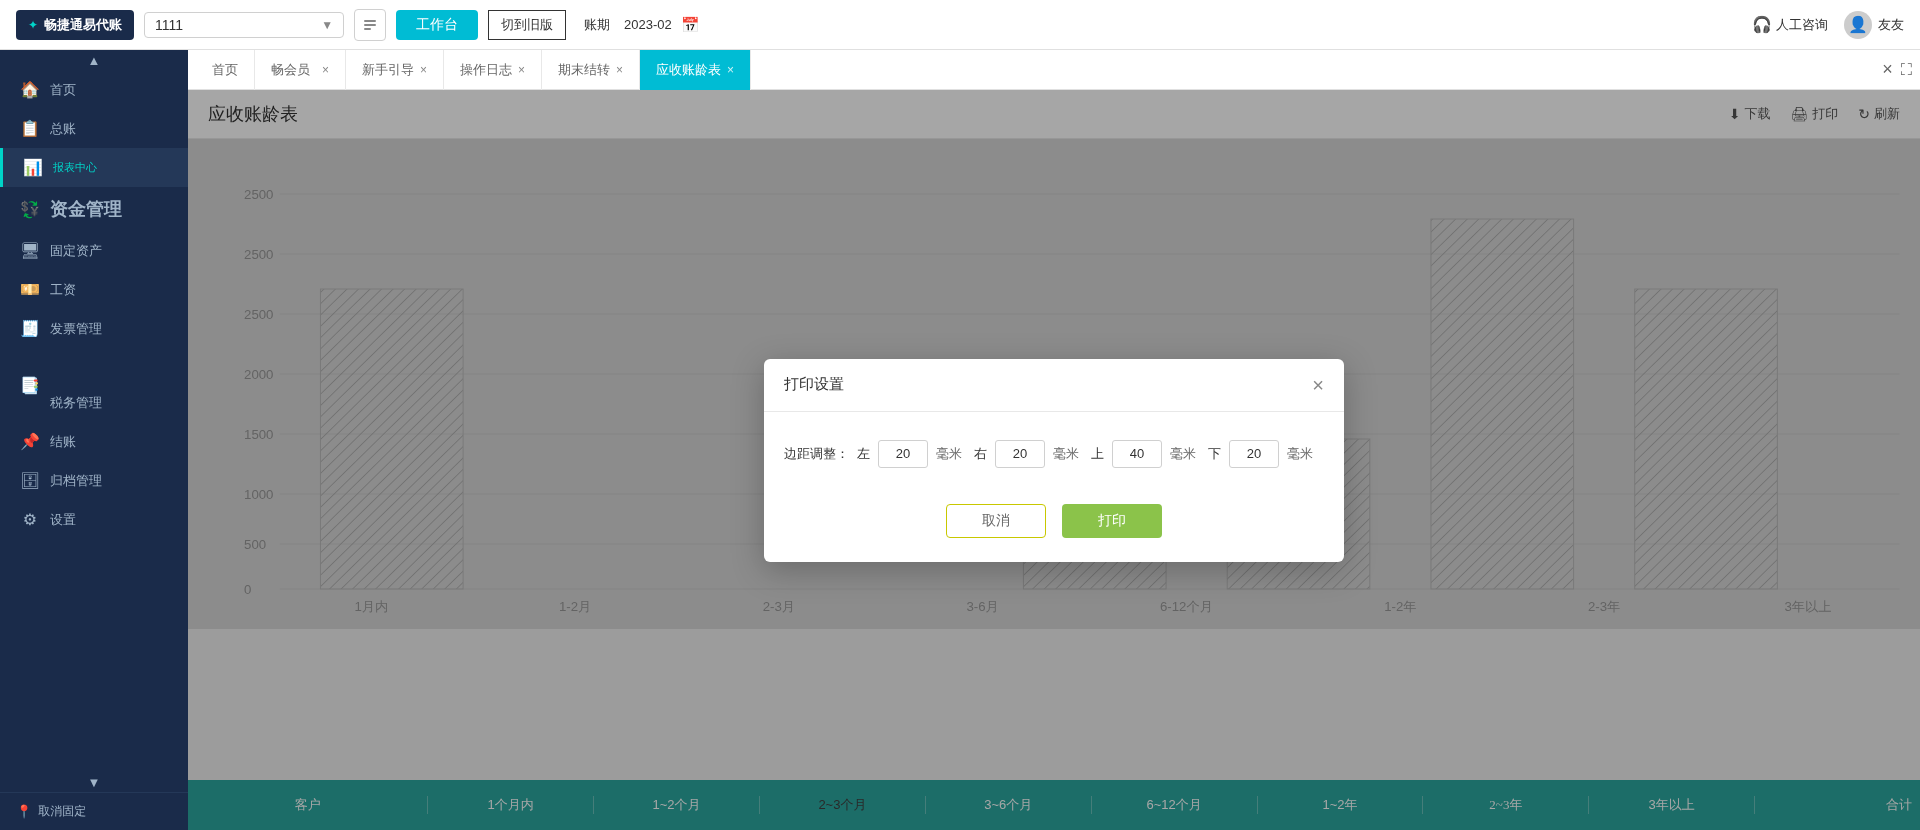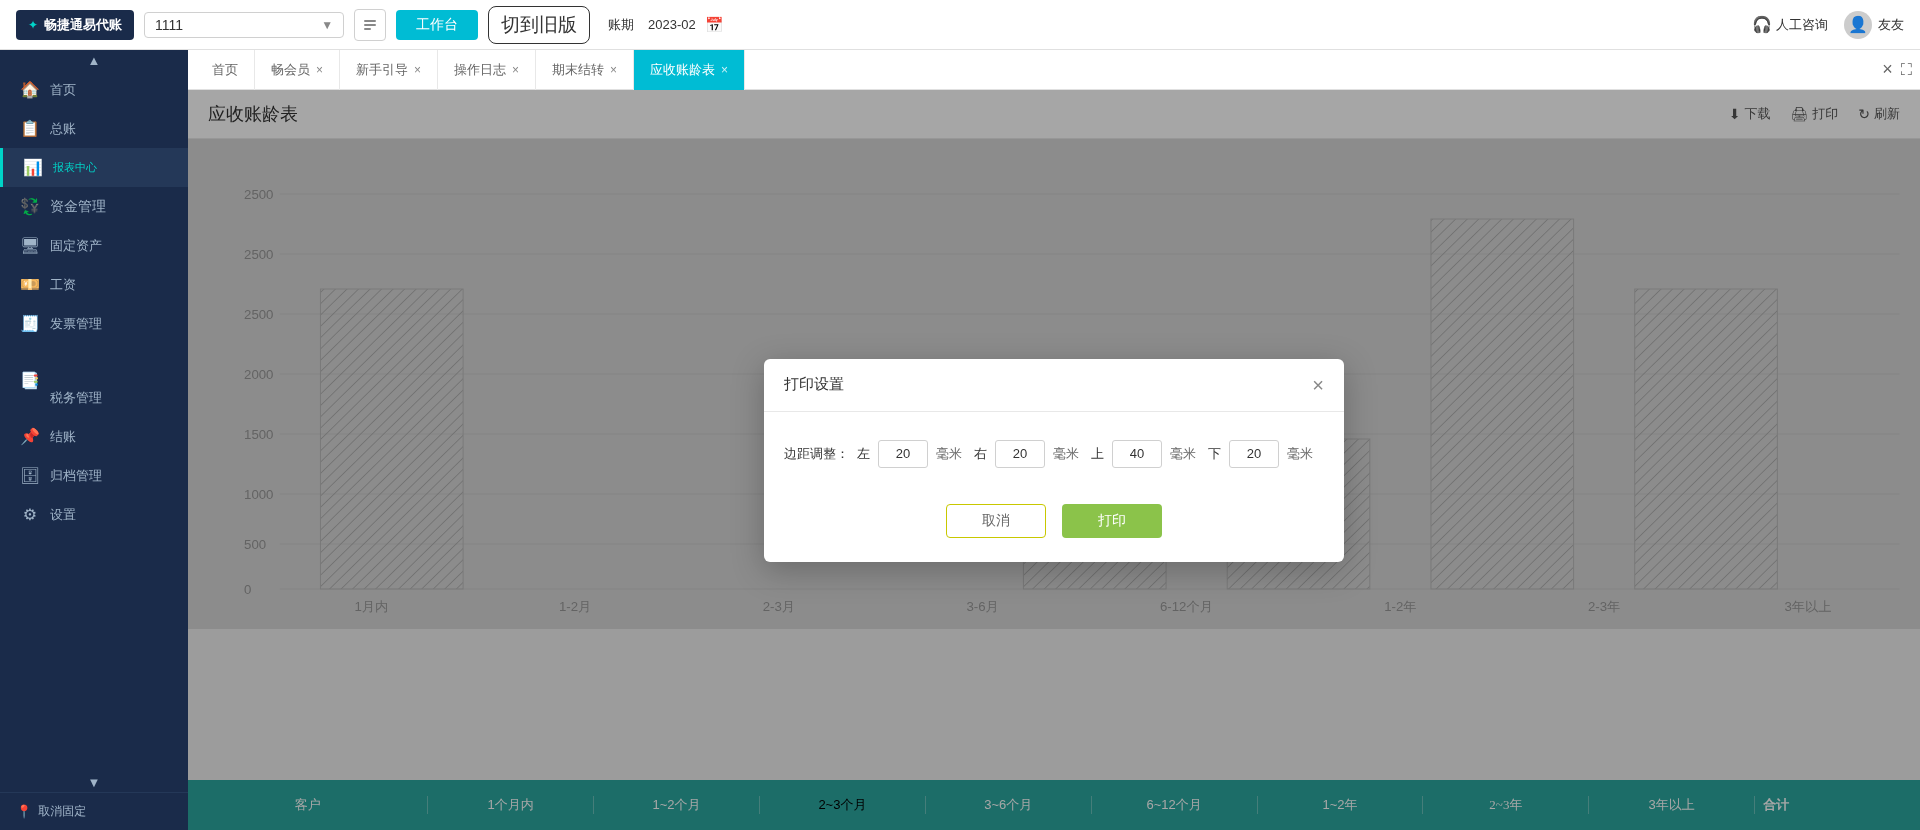--- a/index.html
+++ b/index.html
@@ -22,21 +22,21 @@
   <div style="width:32px;height:32px;border:1px solid #d0d0d0;border-radius:4px;display:flex;align-items:center;justify-content:center;cursor:pointer;background:#fff;color:#666;">
     <svg width="16" height="16" viewBox="0 0 16 16" fill="none">
         <rect x="2" y="3" width="12" height="2" rx="1" fill="#888"></rect>
         <rect x="2" y="7" width="12" height="2" rx="1" fill="#888"></rect>
         <rect x="2" y="11" width="7" height="2" rx="1" fill="#888"></rect>
       </svg>
   </div>
 
   <button style="background:#00bcd4;color:#fff;border:none;border-radius:4px;padding:6px 20px;font-size:14px;cursor:pointer;">工作台</button>
 
-  <button style="border:1px solid #333;background:#fff;border-radius:8px;padding:5px 12px;font-size:19px;cursor:pointer;color:#333;">切到旧版</button>
+  <button style="border:1px solid #333;background:#fff;border-radius:0;padding:5px 12px;font-size:13px;cursor:pointer;color:#333;">切到旧版</button>
 
   <span style="font-size:13px;color:#333;margin-left:8px;">账期</span>
   <span style="font-size:13px;color:#333;font-weight:500;margin-left:4px;">2023-02</span>
   <span style="color:#00bcd4;cursor:pointer;font-size:15px;">📅</span>
 
   <div style="margin-left:auto;display:flex;align-items:center;gap:16px;">
     <div style="display:flex;align-items:center;gap:4px;color:#333;cursor:pointer;font-size:13px;">
       <span style="font-size:16px;">🎧</span>
       <span>人工咨询</span>
     </div>
@@ -62,21 +62,21 @@
       <div style="display:flex;align-items:center;gap:10px;padding:10px 20px;cursor:pointer;color:#a0b4c8;">
         <span style="font-size:16px;width:20px;text-align:center;">📋</span>
         <span style="font-size:13px;">总账</span>
       </div>
       <div style="display:flex;align-items:center;gap:10px;padding:10px 20px;cursor:pointer;background:#243858;color:#00d4c8;border-left:3px solid #00d4c8;">
         <span style="font-size:16px;width:20px;text-align:center;">📊</span>
         <span style="font-size:11px;">报表中心</span>
       </div>
       <div style="display:flex;align-items:center;gap:10px;padding:10px 20px;cursor:pointer;color:#a0b4c8;">
         <span style="font-size:16px;width:20px;text-align:center;">💱</span>
-        <span style="font-size:14px;">资金管理</span>
+        <span style="font-size:18px;font-weight:bold;">资金管理</span>
       </div>
       <div style="display:flex;align-items:center;gap:10px;padding:10px 20px;cursor:pointer;color:#a0b4c8;">
         <span style="font-size:16px;width:20px;text-align:center;">🖥</span>
         <span style="font-size:13px;">固定资产</span>
       </div>
       <div style="display:flex;align-items:center;gap:10px;padding:10px 20px;cursor:pointer;color:#a0b4c8;">
         <span style="font-size:16px;width:20px;text-align:center;">💴</span>
         <span style="font-size:13px;">工资</span>
       </div>
       <div style="display:flex;align-items:center;gap:10px;padding:10px 20px;cursor:pointer;color:#a0b4c8;">
@@ -108,21 +108,21 @@
       <span style="font-size:12px;">取消固定</span>
     </div>
   </div>
 
   <div style="flex:1;display:flex;flex-direction:column;background:#f5f5f5;">
 
     <div style="display:flex;align-items:center;background:#fff;border-bottom:1px solid #e0e0e0;height:40px;padding:0 8px;">
       <div style="display:flex;align-items:center;padding:0 16px;height:40px;cursor:pointer;color:#666;font-size:13px;border-right:1px solid #e8e8e8;">
         <span>首页</span>
       </div>
-      <div style="display:flex;align-items:center;gap:6px;padding:0 16px;height:40px;cursor:pointer;color:#666;font-size:13px;border-right:1px solid #e8e8e8;">
+      <div style="display:flex;align-items:center;gap:12px;padding:0 16px;height:40px;cursor:pointer;color:#666;font-size:13px;border-right:1px solid #e8e8e8;">
         <span>畅会员</span>
         <span style="color:#888;font-size:12px;cursor:pointer;">×</span>
       </div>
       <div style="display:flex;align-items:center;gap:6px;padding:0 16px;height:40px;cursor:pointer;color:#666;font-size:13px;border-right:1px solid #e8e8e8;">
         <span>新手引导</span>
         <span style="color:#888;font-size:12px;cursor:pointer;">×</span>
       </div>
       <div style="display:flex;align-items:center;gap:6px;padding:0 16px;height:40px;cursor:pointer;color:#666;font-size:13px;border-right:1px solid #e8e8e8;">
         <span>操作日志</span>
         <span style="color:#888;font-size:12px;cursor:pointer;">×</span>
@@ -207,27 +207,27 @@
           <text x="1190" y="472" fill="#999" font-size="13" text-anchor="middle">1-2年</text>
           <text x="1390" y="472" fill="#999" font-size="13" text-anchor="middle">2-3年</text>
           <text x="1590" y="472" fill="#999" font-size="13" text-anchor="middle">3年以上</text>
         </svg>
       </div>
 
       <div style="position:absolute;bottom:0;left:0;right:0;height:50px;background:#2ba8a0;display:flex;align-items:center;">
         <div style="flex:1.5;text-align:center;color:#fff;font-size:13px;border-right:1px solid rgba(255,255,255,0.3);padding:0 8px;">客户</div>
         <div style="flex:1;text-align:center;color:#fff;font-size:13px;border-right:1px solid rgba(255,255,255,0.3);padding:0 8px;">1个月内</div>
         <div style="flex:1;text-align:center;color:#fff;font-size:13px;border-right:1px solid rgba(255,255,255,0.3);padding:0 8px;">1~2个月</div>
-        <div style="flex:1;text-align:center;color:#000000;font-size:13px;border-right:1px solid rgba(255,255,255,0.3);padding:0 8px;">2~3个月</div>
+        <div style="flex:1;text-align:center;color:#404040;font-size:13px;border-right:1px solid rgba(255,255,255,0.3);padding:0 8px;">2~3个月</div>
         <div style="flex:1;text-align:center;color:#fff;font-size:13px;border-right:1px solid rgba(255,255,255,0.3);padding:0 8px;">3~6个月</div>
         <div style="flex:1;text-align:center;color:#fff;font-size:13px;border-right:1px solid rgba(255,255,255,0.3);padding:0 8px;">6~12个月</div>
         <div style="flex:1;text-align:center;color:#fff;font-size:13px;border-right:1px solid rgba(255,255,255,0.3);padding:0 8px;">1~2年</div>
         <div style="flex:1;text-align:center;color:#fff;font-size:13px;border-right:1px solid rgba(255,255,255,0.3);padding:0 8px;font-family:Liberation Serif, serif;">2~3年</div>
         <div style="flex:1;text-align:center;color:#fff;font-size:13px;border-right:1px solid rgba(255,255,255,0.3);padding:0 8px;">3年以上</div>
-        <div style="flex:1;text-align:left;color:#fff;font-size:13px;padding:0 8px;font-weight:bold;">合计</div>
+        <div style="flex:1;text-align:right;color:#fff;font-size:13px;padding:0 8px;">合计</div>
       </div>
 
       <div style="position:absolute;top:0;left:0;right:0;bottom:0;background:rgba(0,0,0,0.35);display:flex;align-items:center;justify-content:center;z-index:100;">
         <div style="background:#fff;border-radius:6px;width:580px;box-shadow:0 8px 32px rgba(0,0,0,0.25);">
 
           <div style="display:flex;align-items:center;justify-content:space-between;padding:16px 20px;border-bottom:1px solid #e8e8e8;">
             <span style="font-size:15px;color:#333;font-weight:500;">打印设置</span>
             <span style="cursor:pointer;color:#888;font-size:20px;line-height:1;">×</span>
           </div>
 

